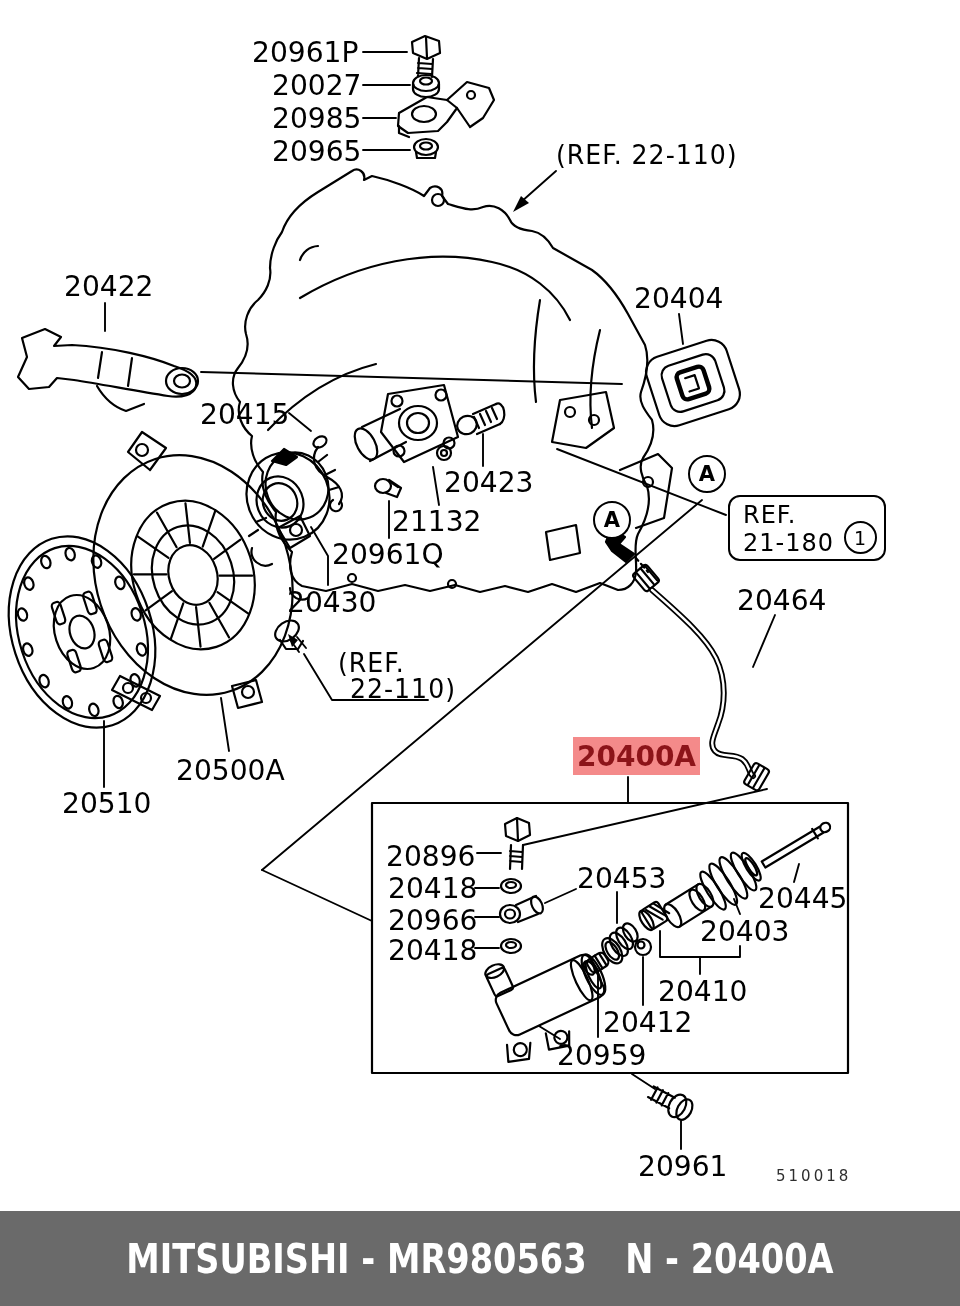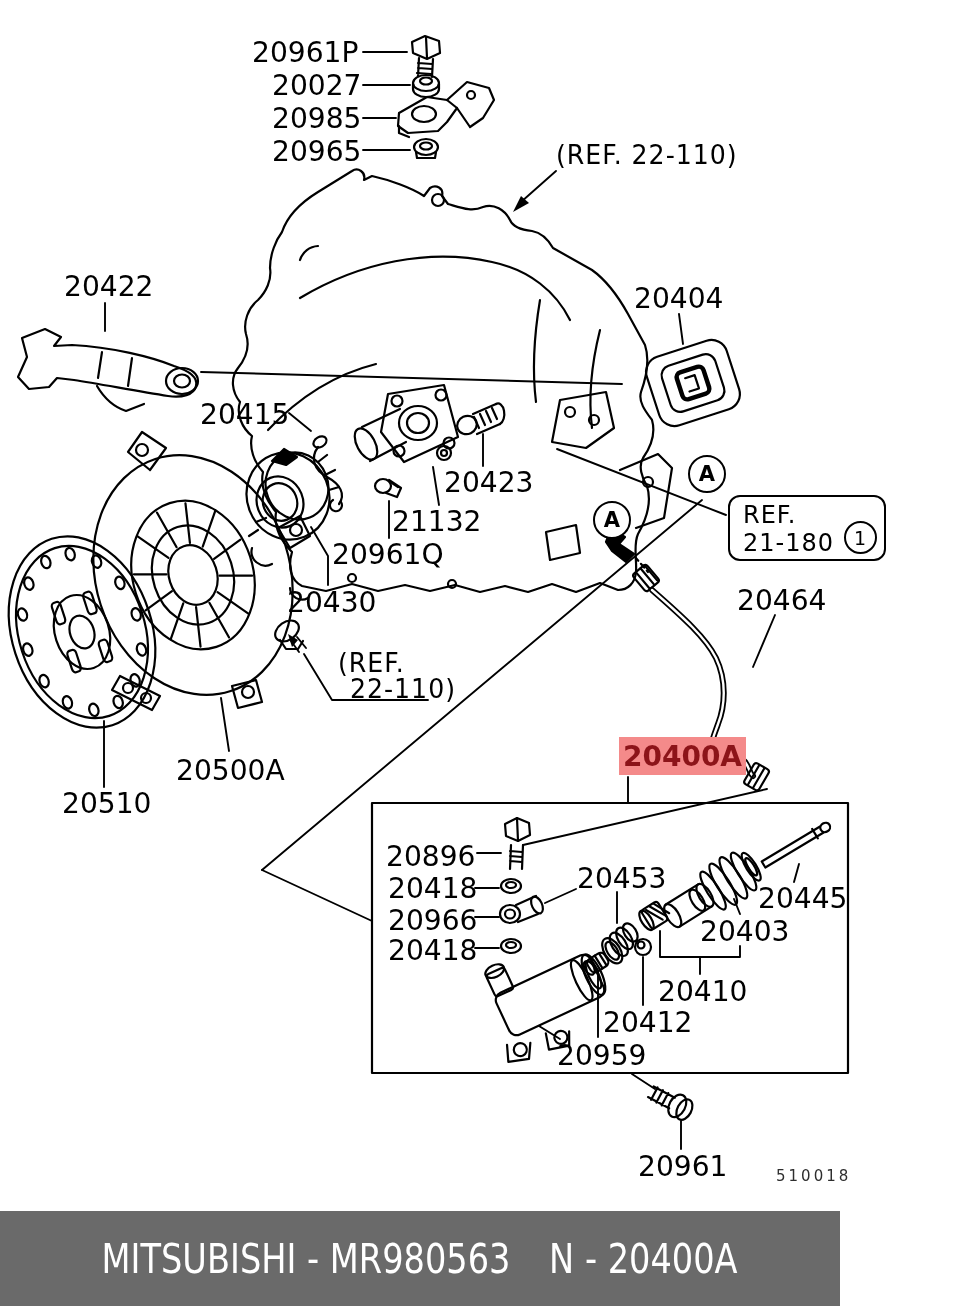--- a/index.html
+++ b/index.html
@@ -23,28 +23,28 @@
     border:2.6px solid #000;border-radius:12px;background:#fff;box-sizing:border-box;
     font-size:24px;line-height:28px;padding:4px 0 0 13px;letter-spacing:1px;color:#000;margin-top:43px;
   }
   #refbox .num{
     position:absolute;right:7px;bottom:5px;width:29px;height:29px;border:2.2px solid #000;
     border-radius:50%;display:flex;align-items:center;justify-content:center;font-size:19px;
   }
   #highlight{
     position:absolute;left:573px;top:737px;width:127px;height:38px;
     display:flex;align-items:center;justify-content:center;
-    font-size:28px;font-weight:bold;margin-left:46px;
+    font-size:28px;font-weight:bold;
   }
   #drawingno{
     position:absolute;left:776px;top:1167px;font-size:15px;letter-spacing:3px;color:#2e2e2e;
   }
   #footer{
-    position:absolute;left:0;top:1211px;width:840px;height:95px;
-    display:flex;align-items:center;justify-content:center;
+    position:absolute;left:0;top:1211px;width:960px;height:95px;
+    display:flex;align-items:center;justify-content:center;font-weight:bold;
   }
   #footer .inner{
     display:flex;gap:46px;color:#fff;font-size:40px;
     transform:scaleX(.84);transform-origin:center;white-space:nowrap;
   }
 </style>
 </head>
 <body>
 
 <div id="stage">

